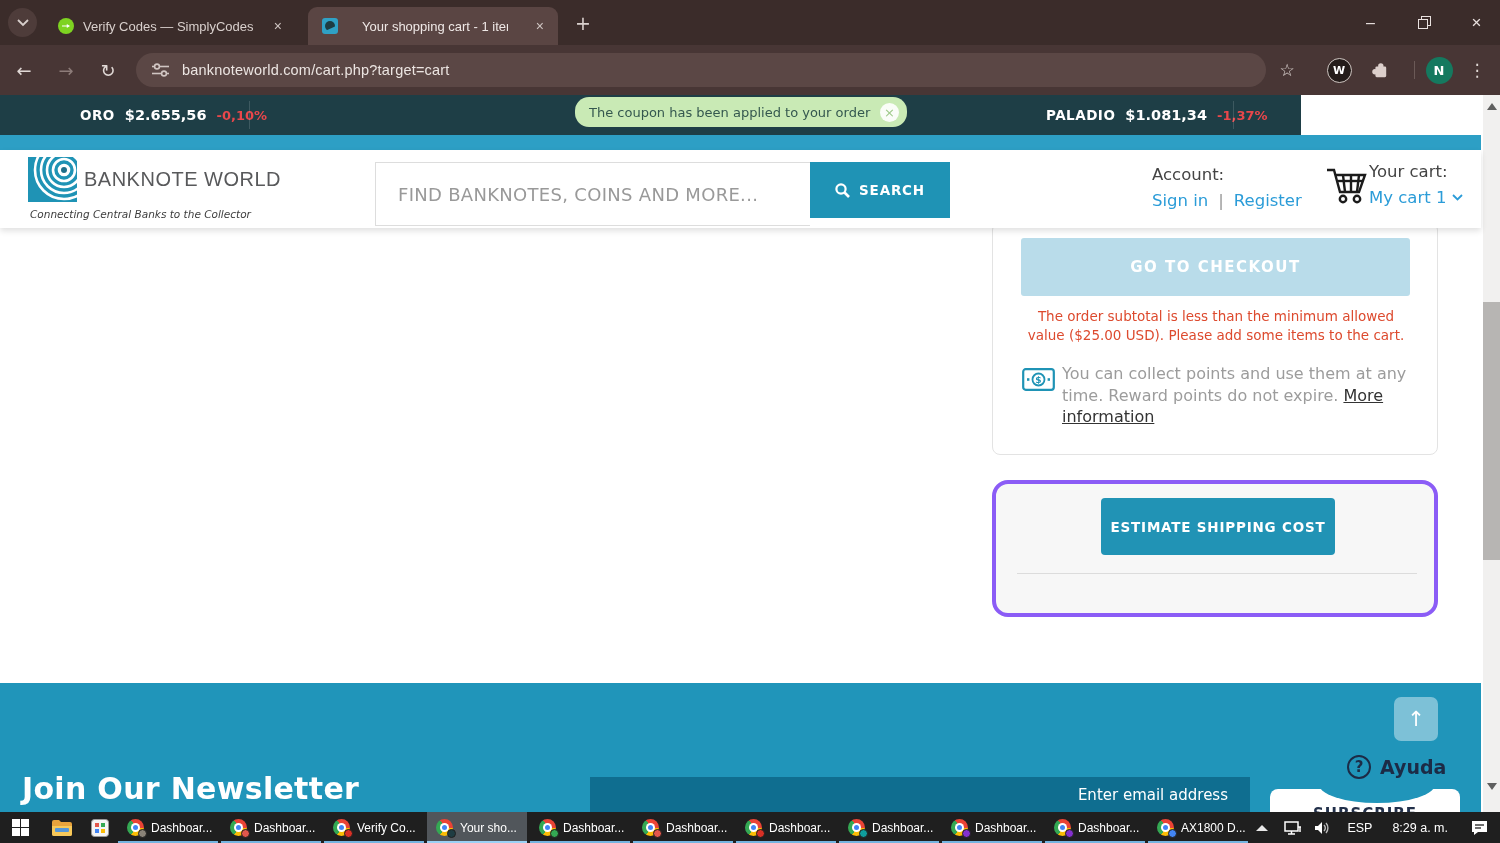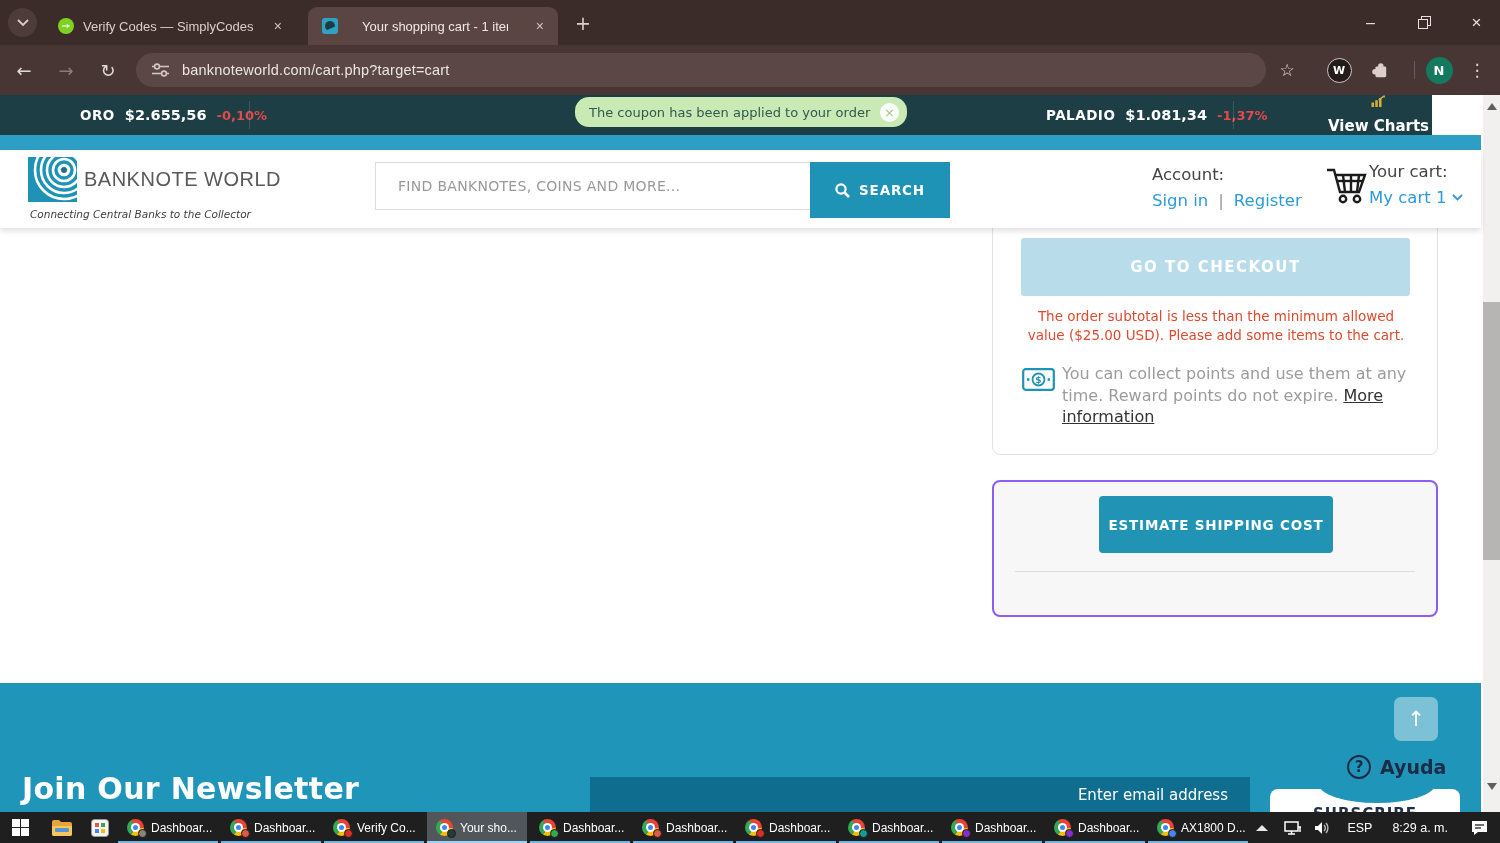--- a/index.html
+++ b/index.html
@@ -38,21 +38,21 @@
     font-family:"Liberation Sans",sans-serif; }
   .toolico { position:absolute; top:8px; width:34px; height:34px; display:flex; align-items:center;
     justify-content:center; font-size:17px; }
   .wext { width:25px; height:25px; border-radius:50%; background:#241c1a; border:1.5px solid #cfc6c2;
     color:#fff; font-size:11px; font-weight:bold; display:flex; align-items:center; justify-content:center; }
   .avatar { width:27px; height:27px; border-radius:50%; background:#15795f; color:#fff; font-size:13px;
     font-weight:bold; display:flex; align-items:center; justify-content:center; }
   .tooldiv { position:absolute; left:1414px; top:16px; width:1px; height:18px; background:#6b5a57; }
 
   
-  .ticker { position:absolute; left:0; top:95px; width:1432px; height:40px; background:#1e3e46; color:#fff; }
+  .ticker { position:absolute; left:0; top:95px; width:1301px; height:40px; background:#1e3e46; color:#fff; }
   .tkgroup { position:absolute; top:0; height:40px; display:flex; align-items:center; gap:10px; }
   .tklabel { font-size:13.5px; font-weight:bold; letter-spacing:.5px; }
   .tkprice { font-size:14.5px; font-weight:bold; }
   .tkchange { font-size:13px; font-weight:bold; color:#e8474b; }
   .tkdiv { position:absolute; top:6px; width:1px; height:28px; background:rgba(255,255,255,.14); }
   .viewcharts { position:absolute; left:1328px; top:0; height:40px; display:flex; align-items:center;
     gap:10px; font-size:15px; font-weight:bold; color:#fff;flex-direction:column; }
   .toast { position:absolute; left:575px; top:97px; width:332px; height:30px; background:#c9eab5;
     border-radius:14px; display:flex; align-items:center; padding:0 8px 0 14px; gap:8px; z-index:5; }
   .toast-text { font-size:13px; color:#35584f; flex:1; }
@@ -61,22 +61,22 @@
 
   .strip { position:absolute; left:0; top:135px; width:1481px; height:15px; background:#2d9fc5; }
 
   
   .siteheader { position:absolute; left:0; top:150px; width:1481px; height:78px; background:#fff;
     box-shadow:0 3px 6px rgba(0,0,0,.12); z-index:4; }
   .logo { position:absolute; left:28px; top:7px; display:flex; align-items:center; gap:7px; }
   .brand { font-size:20px; color:#58595b; letter-spacing:.5px; font-family:"Liberation Sans",sans-serif; }
   .tagline { position:absolute; left:30px; top:58px; font-size:10.5px; font-style:italic; color:#3c3c3c; }
   .search-wrap { position:absolute; left:375px; top:12px; width:575px; height:56px; display:flex; }
-  .search-input { width:435px; height:48px; border:1px solid #ddd; border-right:none; outline:none;
-    padding:0 22px; font-size:14px; color:#333; font-family:"DejaVu Sans",sans-serif; }
+  .search-input { width:435px; height:64px; border:1px solid #ddd; border-right:none; outline:none;
+    padding:0 22px; font-size:18px; color:#333; font-family:"DejaVu Sans",sans-serif; }
   .search-input::placeholder { color:#999; letter-spacing:.3px; }
   .search-btn { width:140px; height:56px; background:#1f93b5; color:#fff; border:none; font-weight:bold;
     font-size:13.5px; letter-spacing:.8px; display:flex; align-items:center; justify-content:center;
     gap:9px; font-family:"DejaVu Sans",sans-serif; }
   .account { position:absolute; left:1152px; top:15px; font-size:16.5px; color:#444; }
   .acct-links { margin-top:7px; display:flex; gap:10px; align-items:center; }
   .bluelink { color:#2b9cd8; }
   .acct-sep { color:#999; }
   .cartbox { position:absolute; left:1325px; top:12px; display:flex; gap:0; align-items:flex-start; }
   .cart-texts { font-size:16.5px; color:#444; }
@@ -89,21 +89,21 @@
   .checkout-btn { position:absolute; left:28px; top:15px; width:389px; height:58px; background:#b9dcea;
     border:none; border-radius:3px; color:#fff; font-weight:bold; font-size:15px; letter-spacing:1.5px;
     font-family:"DejaVu Sans",sans-serif; }
   .minerr { position:absolute; left:26px; top:84px; width:394px; text-align:center; color:#dd4a2e;
     font-size:13.5px; line-height:19px; }
   .points { position:absolute; left:29px; top:140px; width:390px; }
   .points-ic { position:absolute; left:0; top:5px; }
   .points-text { margin-left:40px; font-size:16px; line-height:21.5px; color:#9c9c9c; }
   .points-link { color:#333; text-decoration:underline; }
   .card2 { position:absolute; left:992px; top:252px; width:446px; height:137px; background:#f7f7f7;
-    border:2px solid #8b5cf6; border-radius:8px; }
+    border:4px solid #8b5cf6; border-radius:16px; }
   .estimate-btn { position:absolute; left:105px; top:14px; width:234px; height:57px; background:#2193b5;
     border:none; border-radius:4px; color:#fff; font-weight:bold; font-size:13.5px; letter-spacing:.8px;
     font-family:"DejaVu Sans",sans-serif; }
   .card2-div { position:absolute; left:21px; top:89px; width:400px; height:1px; background:#dcdcdc; }
 
   
   .footer { position:absolute; left:0; top:683px; width:1481px; height:129px; background:#2095ba; }
   .nl-title { position:absolute; left:22px; top:88px; font-size:30px; font-weight:bold; color:#fff;
     letter-spacing:.3px; }
   .email-input { position:absolute; left:590px; top:94px; width:660px; height:35px; background:#0f6e90;

